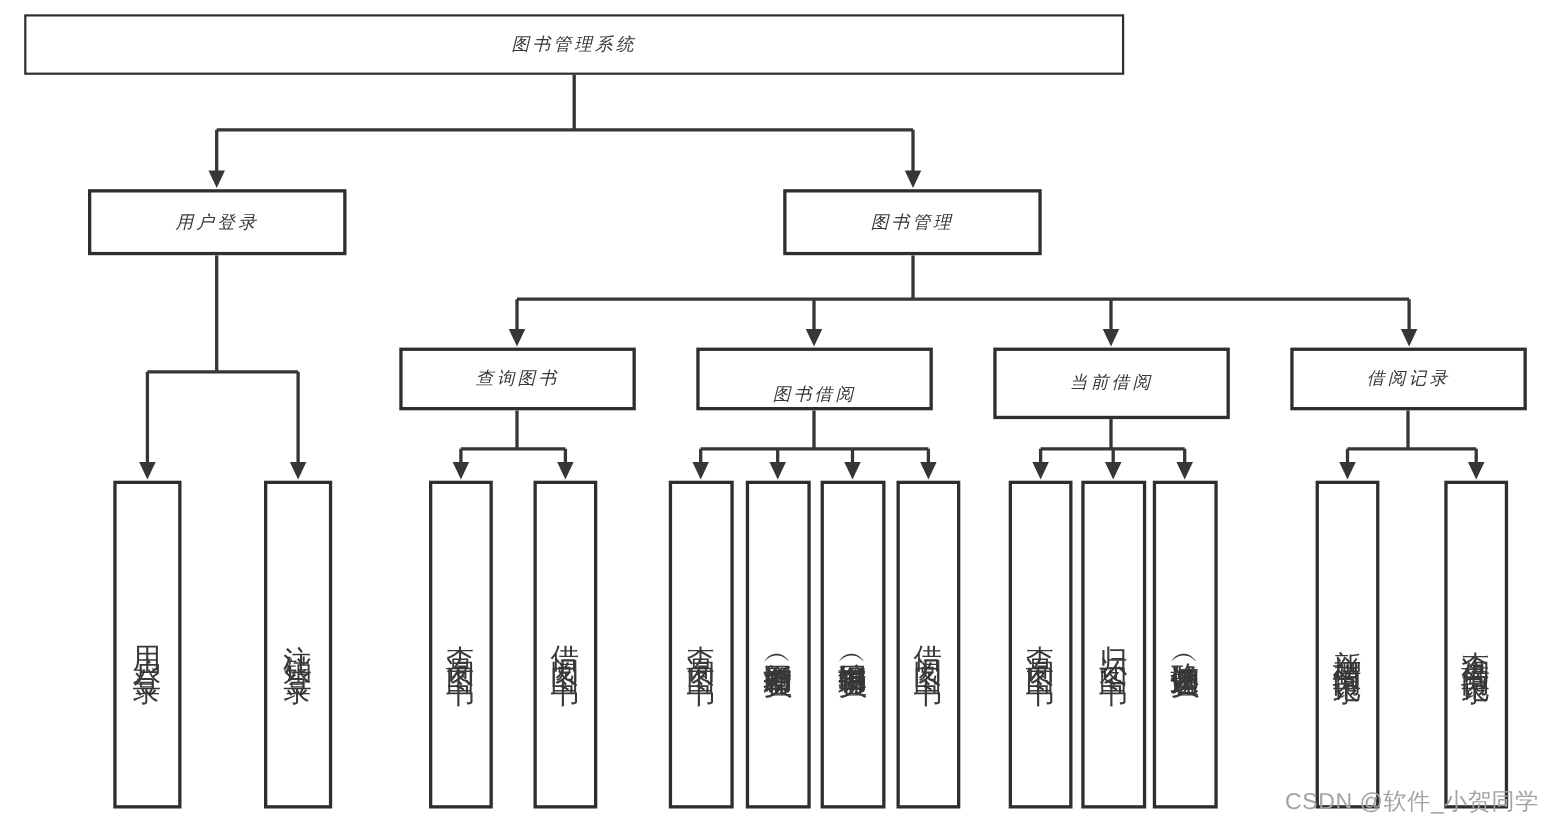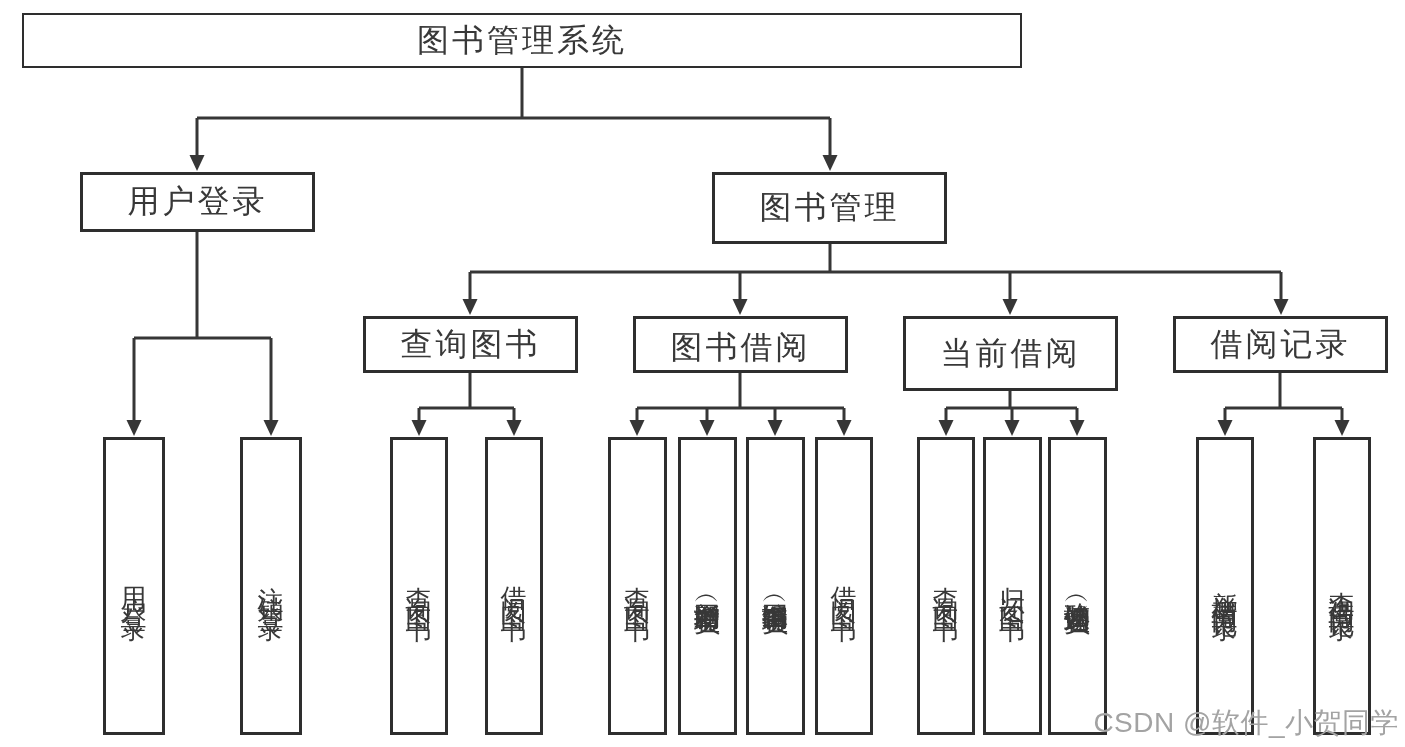--- a/index.html
+++ b/index.html
@@ -8,32 +8,32 @@
     font-family:"Liberation Sans","DejaVu Sans",sans-serif;
     color:#383838;overflow:hidden;
   }
   .stage{position:absolute;left:0;top:0;width:1405px;height:747px;}
   svg.wires{position:absolute;left:0;top:0;pointer-events:none;}
   .node{
     position:absolute;box-sizing:border-box;background:#ffffff;
     border:3px solid #2e2e2e;display:flex;align-items:center;justify-content:center;
   }
   .node.root{border-width:2px;}
-  .hlabel{font-size:32px;letter-spacing:3px;white-space:nowrap;}
+  .hlabel{font-size:16px;letter-spacing:3px;white-space:nowrap;font-style:italic;}
   .leaf{padding:6px 0;}
   .vlabel{
     writing-mode:vertical-lr;text-orientation:mixed;
     font-size:26px;line-height:1;white-space:nowrap;
   }
   .gap-lg{letter-spacing:10px;}
   .gap-md{letter-spacing:5px;}
   .gap-sm{letter-spacing:1px;}
   .watermark{
     position:absolute;right:6px;bottom:5px;
-    font-size:28px;color:#a3a3a3;letter-spacing:0.5px;white-space:nowrap;
+    font-size:21px;color:#a3a3a3;letter-spacing:0.5px;white-space:nowrap;
   }
 </style>
 </head>
 <body>
 
 <div class="stage">
 
   <svg class="wires" width="1405" height="747" viewBox="0 0 1405 747">
     <g stroke="#363636" stroke-width="3" fill="none">
 
@@ -74,31 +74,31 @@
     </g>
   </svg>
 
   <div class="node root" style="left:22px;top:13px;width:1000px;height:55px;">
     <span class="hlabel">图书管理系统</span>
   </div>
 
   <div class="node" style="left:80px;top:172px;width:235px;height:60px;">
     <span class="hlabel">用户登录</span>
   </div>
-  <div class="node" style="left:712px;top:172px;width:235px;height:72px;">
+  <div class="node" style="left:712px;top:172px;width:235px;height:60px;">
     <span class="hlabel">图书管理</span>
   </div>
 
   <div class="node" style="left:363px;top:316px;width:215px;height:57px;">
     <span class="hlabel">查询图书</span>
   </div>
   <div class="node" style="left:633px;top:316px;width:215px;height:57px;align-items:flex-end;">
     <span class="hlabel">图书借阅</span>
   </div>
-  <div class="node" style="left:903px;top:316px;width:215px;height:75px;">
+  <div class="node" style="left:903px;top:316px;width:215px;height:65px;">
     <span class="hlabel">当前借阅</span>
   </div>
   <div class="node" style="left:1173px;top:316px;width:215px;height:57px;align-items:center;">
     <span class="hlabel">借阅记录</span>
   </div>
 
   <div class="node leaf" style="left:103px;top:437px;width:62px;height:298px;">
     <span class="vlabel gap-lg">用户登录</span>
   </div>
   <div class="node leaf" style="left:240px;top:437px;width:62px;height:298px;">

